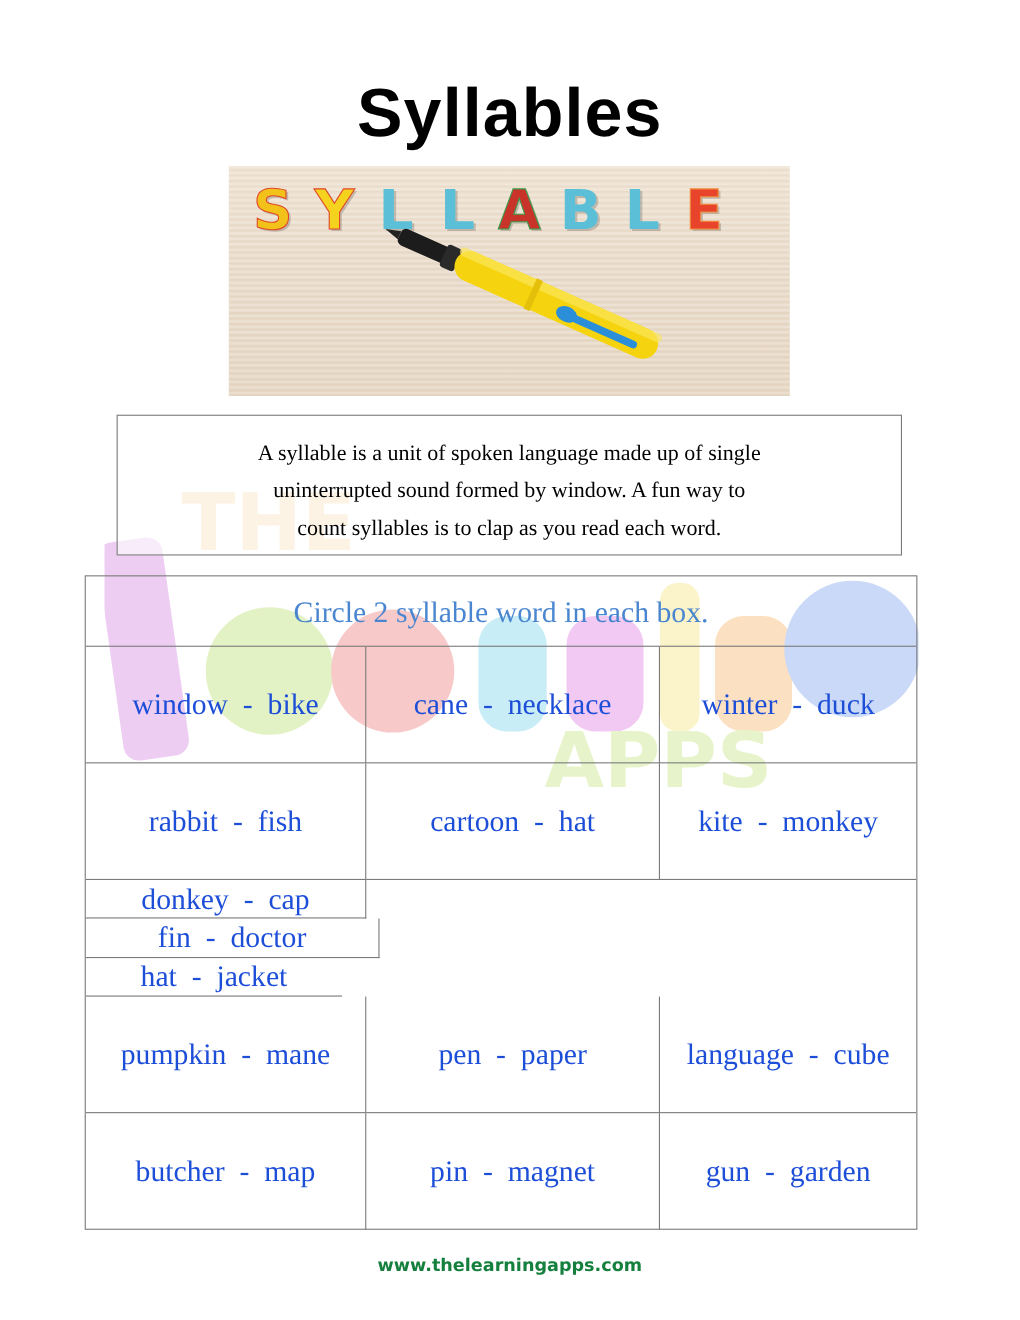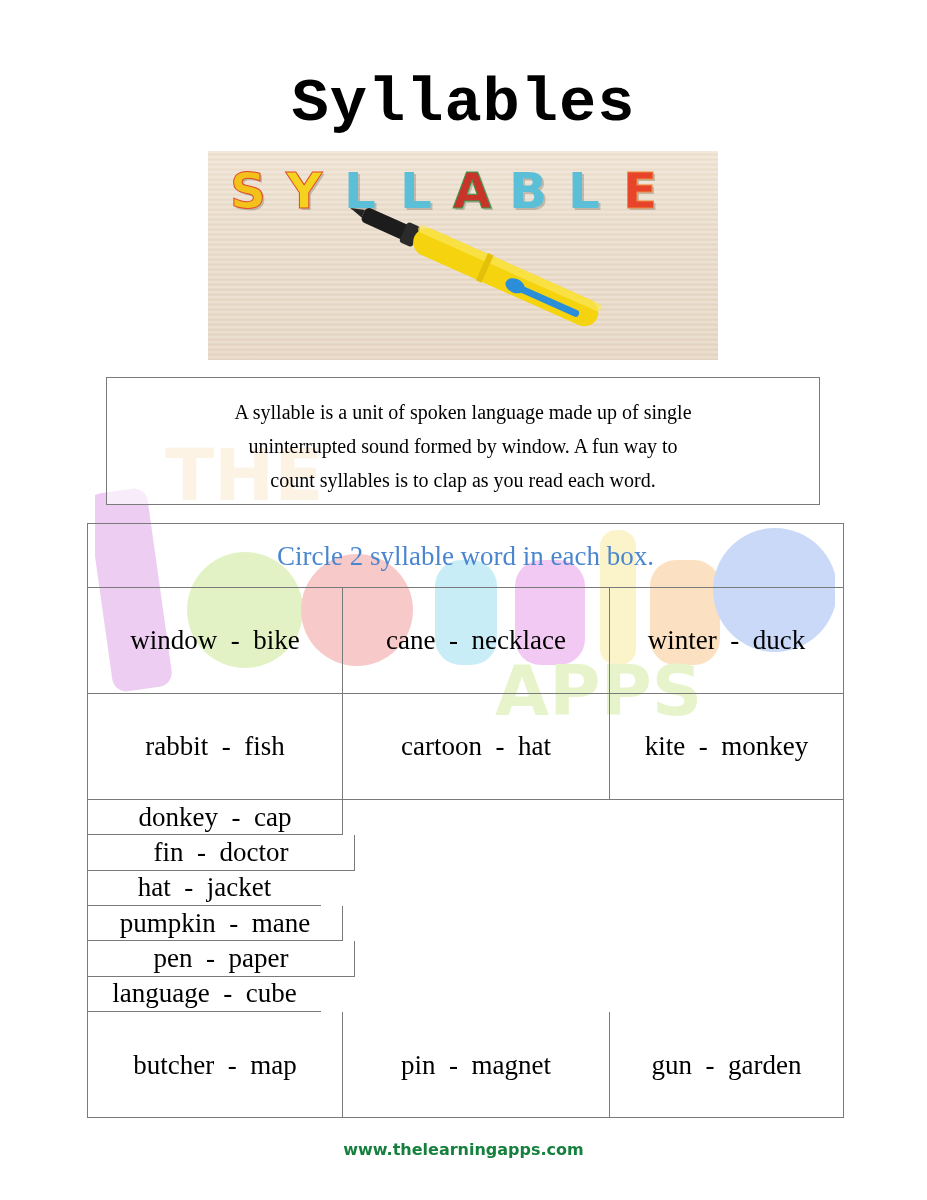--- a/index.html
+++ b/index.html
@@ -1,19 +1,19 @@
 <!DOCTYPE html>
 <html><head>
 <meta charset="utf-8">
 <style>
   html, body { margin: 0; padding: 0; background: #ffffff; }
   body { width: 927px; height: 1200px; position: relative; overflow: hidden; font-family: "Liberation Serif", serif; }
   .title {
     position: absolute; left: 0; top: 62px; width: 927px; text-align: center;
-    font-family: Liberation Mono, monospace; font-weight: bold; font-size: 62px; letter-spacing: 1px;
+    font-family: Liberation Sans, sans-serif; font-weight: bold; font-size: 62px; letter-spacing: 1px;
     color: #000; line-height: 84px;
   }
   .banner {
     position: absolute; left: 208px; top: 151px; width: 510px; height: 209px;
     background: linear-gradient(180deg, #efe3d3 0%, #e9dccb 40%, #e6d7c4 100%);
     overflow: hidden;
   }
   .banner .grain {
     position: absolute; inset: 0;
     background: repeating-linear-gradient(180deg, rgba(255,255,255,0.18) 0px, rgba(255,255,255,0.18) 2px, rgba(180,150,120,0.08) 3px, rgba(255,255,255,0) 5px);
@@ -25,33 +25,33 @@
     text-shadow: 2px 2px 0 rgba(0,0,0,0.18);
   }
   .pen { position: absolute; left: 0; top: 0; width: 510px; height: 209px; }
   .definition {
     position: absolute; left: 106px; top: 377px; width: 714px; height: 128px;
     border: 1px solid #7a7a7a; box-sizing: border-box; background: rgba(255,255,255,0.6);
     text-align: center; font-size: 20px; line-height: 34px; padding-top: 17px; color: #000;
   }
   .watermark { position: absolute; left: 95px; top: 430px; width: 740px; height: 300px; opacity: 0.32; pointer-events: none; }
   .grid {
-    position: absolute; left: 87px; top: 523px; width: 757px; height: 595px;
+    position: absolute; left: 77px; top: 523px; width: 757px; height: 595px;
     border: 1px solid #7a7a7a; box-sizing: border-box;
   }
   .grid-header {
     position: absolute; left: 0; top: 0; width: 100%; height: 64px;
     border-bottom: 1px solid #7a7a7a; box-sizing: border-box;
     text-align: center; color: #4a86d0; font-size: 27px; line-height: 64px;
   }
   .row { position: absolute; left: 0; width: 100%; height: 106px; display: flex; }
   .row + .row { }
   .cell {
     height: 106px; box-sizing: border-box; display: flex; align-items: center; justify-content: center;
-    font-size: 27px; color: #000000; white-space: pre; border-bottom: 1px solid #7a7a7a;
+    font-size: 27px; color: #1d4ed8; white-space: pre; border-bottom: 1px solid #7a7a7a;
   }
   .row:last-child .cell { border-bottom: none; }
   .cell.c1 { width: 255px; border-right: 1px solid #7a7a7a; }
   .cell.c2 { width: 267px; border-right: 1px solid #7a7a7a; }
   .cell.c3 { width: 233px; }
   .footer {
     position: absolute; left: 0; top: 1140px; width: 927px; text-align: center;
     font-family: "DejaVu Sans", sans-serif; font-weight: bold; font-size: 16px; color: #15803d;
   }
 </style>
@@ -116,21 +116,21 @@
   <div class="row" style="top:170px;">
     <div class="cell c1">rabbit  -  fish</div>
     <div class="cell c2">cartoon  -  hat</div>
     <div class="cell c3">kite  -  monkey</div>
   </div>
   <div class="row" style="top:276px;flex-direction:column;">
     <div class="cell c1">donkey  -  cap</div>
     <div class="cell c2">fin  -  doctor</div>
     <div class="cell c3">hat  -  jacket</div>
   </div>
-  <div class="row" style="top:382px;flex-direction:column;">
+  <div class="row" style="top:382px;">
     <div class="cell c1">pumpkin  -  mane</div>
     <div class="cell c2">pen  -  paper</div>
     <div class="cell c3">language  -  cube</div>
   </div>
   <div class="row" style="top:488px;">
     <div class="cell c1" style="border-bottom:none;">butcher  -  map</div>
     <div class="cell c2" style="border-bottom:none;">pin  -  magnet</div>
     <div class="cell c3" style="border-bottom:none;">gun  -  garden</div>
   </div>
 </div>

